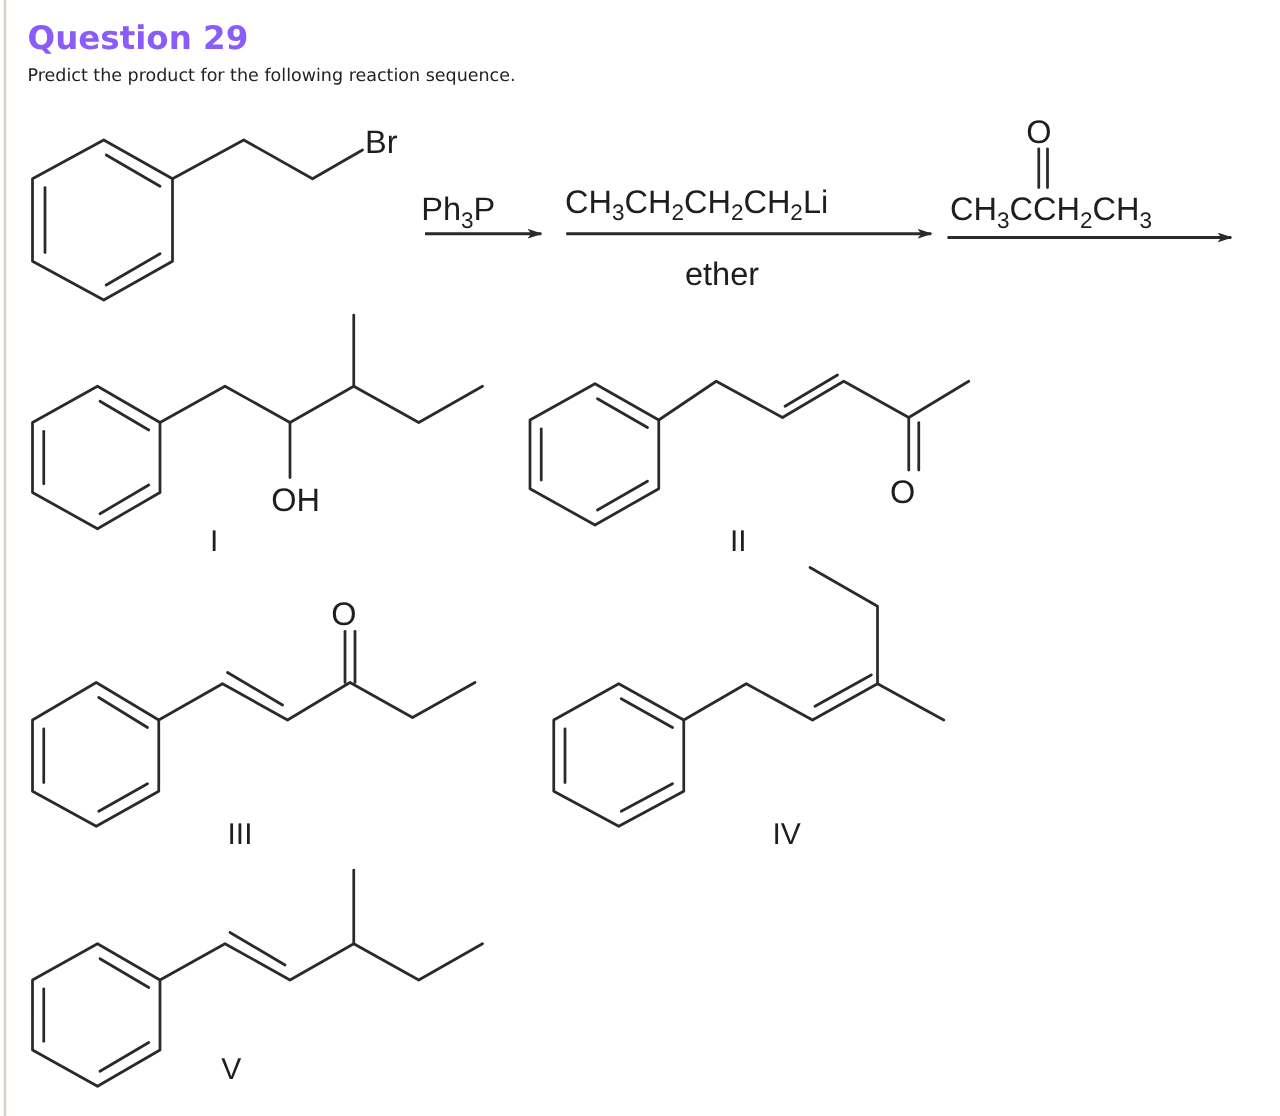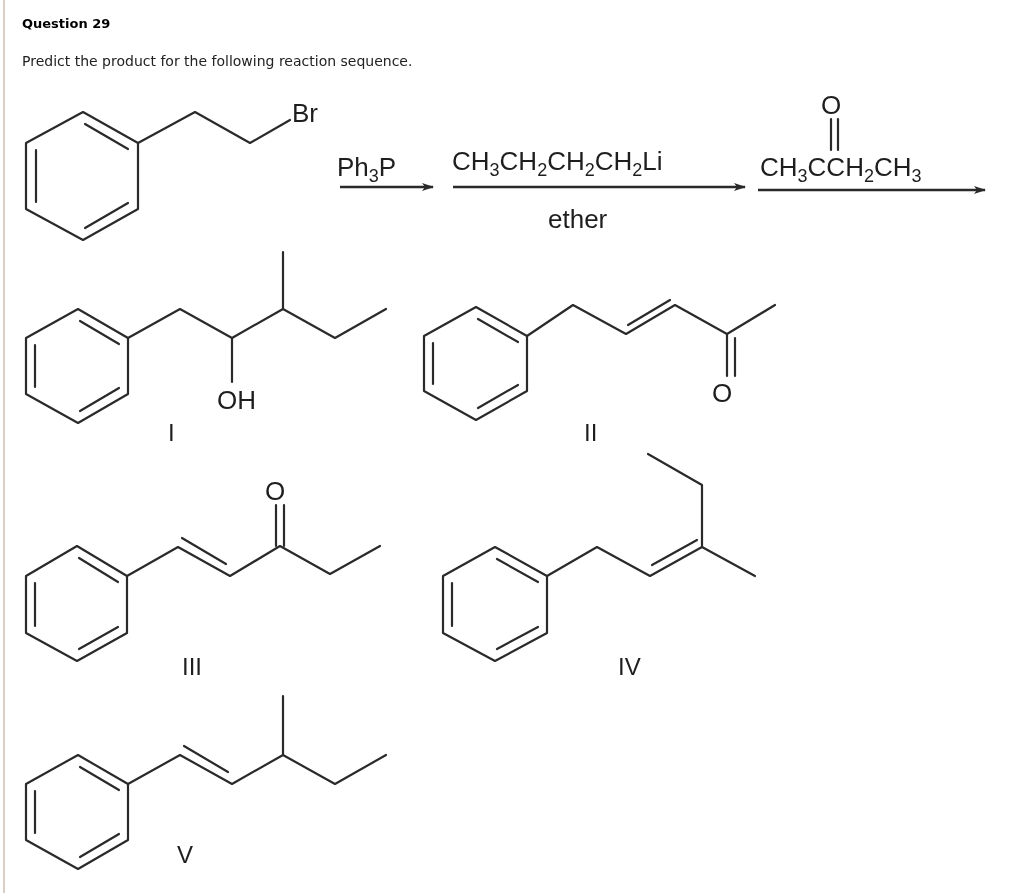--- a/index.html
+++ b/index.html
@@ -1,18 +1,18 @@
 <!DOCTYPE html>
 <html><head>
 <meta charset="utf-8">
 <style>
   html, body { margin: 0; padding: 0; background: #ffffff; }
   body { width: 1024px; height: 893px; position: relative; overflow: hidden; }
   .left-rule { position: absolute; left: 3px; top: 0; width: 2px; height: 893px; background: #d9cfc4; }
-  .q-title { position: absolute; left: 22px; top: 16px; font-family: "DejaVu Sans", sans-serif; font-weight: bold; font-size: 13px; color: #000000; }
+  .q-title { position: absolute; left: 22px; top: 16px; font-family: "DejaVu Sans", sans-serif; font-weight: bold; font-size: 26px; color: #8b5cf6; }
   .q-prompt { position: absolute; left: 22px; top: 53px; font-family: "DejaVu Sans", sans-serif; font-size: 14px; color: #222222; }
   svg.scheme { position: absolute; left: 0; top: 0; }
   svg.scheme .bond { stroke: #2a2a2a; stroke-width: 2.2; fill: none; stroke-linecap: round; stroke-linejoin: round; }
   svg.scheme .arrow-line { stroke: #2a2a2a; stroke-width: 2.4; }
   svg.scheme text { font-family: "Liberation Sans", sans-serif; fill: #1e1e1e; }
   .atom { font-size: 26px; }
   .reagent { font-size: 26px; }
   .sub { font-size: 18px; }
   .label { font-size: 24px; }
 </style>

